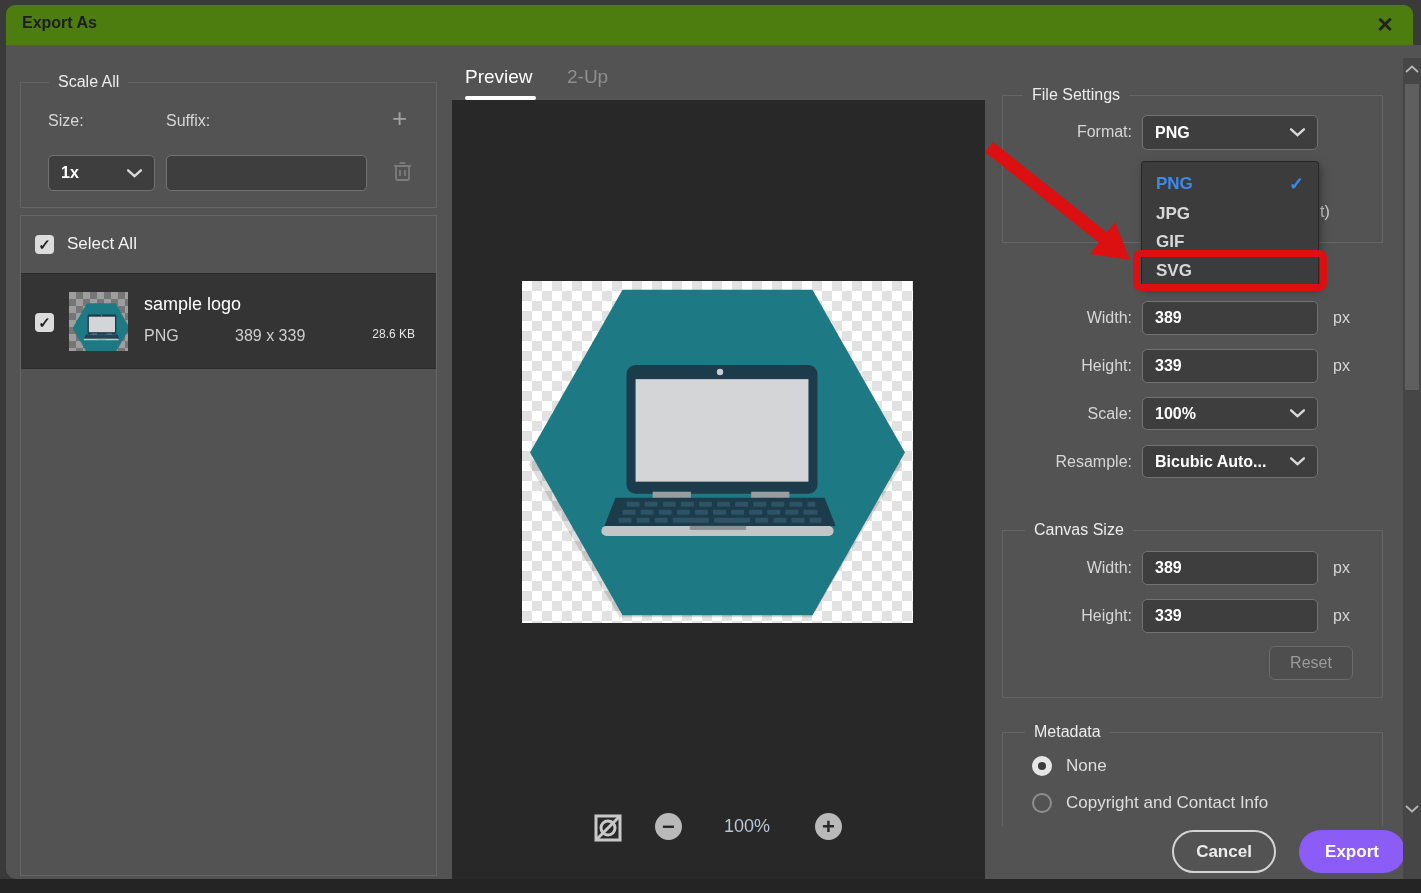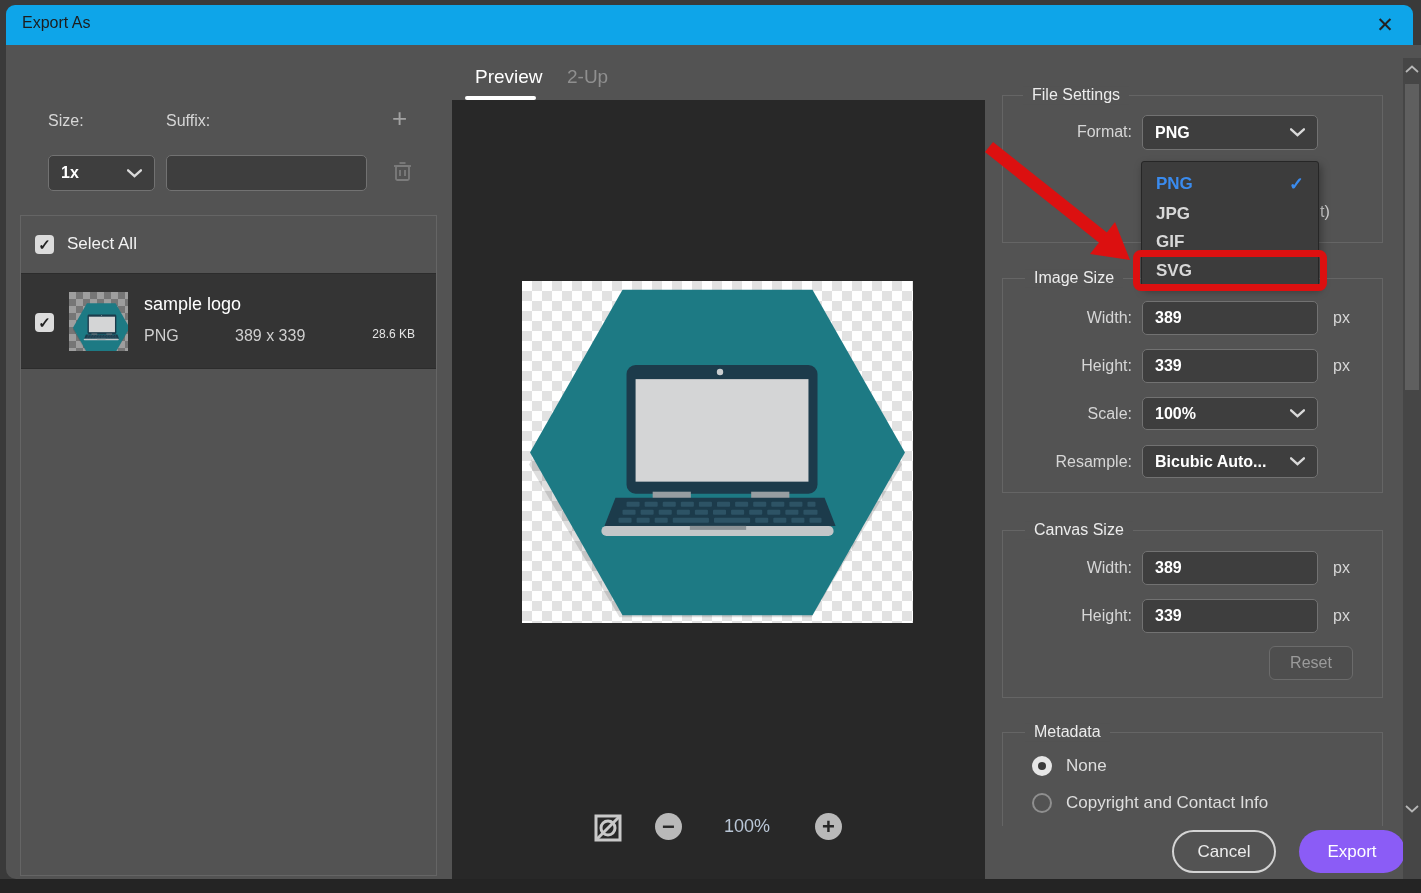--- a/index.html
+++ b/index.html
@@ -2,21 +2,21 @@
 <html><head>
 <meta charset="utf-8">
 <style>
   * { margin:0; padding:0; box-sizing:border-box; }
   html,body { width:1421px; height:893px; overflow:hidden; background:#3f3f3f;
     font-family:"Liberation Sans", sans-serif; }
   .screen { position:absolute; inset:0; width:1421px; height:893px; background:#3a3a3a; }
 
   
   .titlebar { position:absolute; left:6px; top:5px; width:1407px; height:40px;
-    background:#0ea5e9; border-radius:9px 9px 0 0; }
+    background:#4d7c0f; border-radius:9px 9px 0 0;font-weight:bold; }
   .titlebar .title { position:absolute; left:16px; top:9px; font-size:16px; color:#1d1d1d; }
   .close-btn { position:absolute; right:14px; top:6px; width:28px; height:28px;
     font-size:21px; color:#222; display:flex; align-items:center; justify-content:center; cursor:default; }
   .dialog-body { position:absolute; left:6px; top:45px; width:1415px; height:834px;
     background:#535353; border-radius:0 0 0 10px; }
   .bottom-gap { position:absolute; left:0; top:879px; width:1421px; height:14px; background:#242424; }
 
   
   .fieldset { position:absolute; border:1px solid #656565; }
   .legend { position:absolute; transform:translateY(-55%); background:#535353;
@@ -67,21 +67,21 @@
   
   .menu { position:absolute; left:1141px; top:161px; width:178px; height:126px;
     background:#3c3c3c; border:1px solid #262626; border-radius:3px; box-shadow:2px 4px 8px rgba(0,0,0,.35); }
   .menu-item { position:absolute; left:0; width:100%; height:30px; display:flex; align-items:center;
     padding:0 14px; font-size:17px; font-weight:bold; color:#d8d8d8; }
   .menu-item.selected { color:#3a8bee; }
   .menu-check { margin-left:auto; color:#3a8bee; font-size:18px; font-weight:bold; }
 
   
   .btn { position:absolute; height:43px; border-radius:22px; display:flex; align-items:center;
-    justify-content:center; font-size:17px; font-weight:normal; cursor:default; }
+    justify-content:center; font-size:17px; font-weight:bold; cursor:default; }
   .btn.cancel { left:1172px; top:830px; width:104px; border:2px solid #d4d4d4; color:#ececec; background:transparent; }
   .btn.export { left:1299px; top:830px; width:106px; border:none; color:#ffffff; background:#8b5cf6; }
 
   
   .scroll-track { position:absolute; left:1403px; top:58px; width:18px; height:821px; background:#464646; }
   .scroll-thumb { position:absolute; left:2px; top:26px; width:14px; height:306px; background:#5f5f5f; }
   .scroll-chev { position:absolute; left:2px; width:14px; height:10px; }
 
   
   .annot-svg { position:absolute; inset:0; width:1421px; height:893px; pointer-events:none; }
@@ -144,20 +144,23 @@
 
 <div class="screen">
 
   <div class="titlebar">
     <span class="title">Export As</span>
     <div class="close-btn">✕</div>
   </div>
 
   <div class="dialog-body">
 
+    <div class="fieldset" style="left:14px;top:37px;width:417px;height:126px;">
+      <span class="legend" style="left:28px;top:0;">Scale All</span>
+    </div>
     <div class="lbl" style="left:42px;top:67px;">Size:</div>
     <div class="lbl" style="left:160px;top:67px;">Suffix:</div>
     <div class="field select" style="left:42px;top:110px;width:107px;height:36px;">
       <span>1x</span>
       <svg class="chev" viewBox="0 0 14 8">
           <path d="M1 1l6 5.5L13 1" stroke="#d9d9d9" stroke-width="2.2" fill="none" stroke-linecap="round"></path>
         </svg>
     </div>
     <input class="field" style="left: 160px; top: 110px; width: 201px; height: 36px;" value="">
     <div class="plus-icon" style="left:386px;top:58px;">+</div>
@@ -186,21 +189,21 @@
               <use href="#hexlogo"></use>
             </svg>
         </div>
         <div style="position:absolute;left:123px;top:20px;font-size:18px;color:#ffffff;">sample logo</div>
         <div style="position:absolute;left:123px;top:53px;font-size:16px;color:#cfcfcf;">PNG</div>
         <div style="position:absolute;left:214px;top:53px;font-size:16px;color:#cfcfcf;">389 x 339</div>
         <div style="position:absolute;right:21px;top:53px;font-size:12px;color:#e5e5e5;">28.6 KB</div>
       </div>
     </div>
 
-    <div class="tab active" style="left:459px;top:21px;margin-left:10px;">Preview</div>
+    <div class="tab active" style="left:459px;top:21px;">Preview</div>
     <div class="tab inactive" style="left:561px;top:21px;">2-Up</div>
     <div class="tab-underline" style="left:459px;top:51px;width:71px;"></div>
   </div>
 
   <div class="preview-pane">
     <div class="checker" style="position:absolute;left:70px;top:181px;width:391px;height:342px;background-size:20px 20px;">
       <svg width="391" height="342" viewBox="0 0 389 339">
           <use href="#hexlogo"></use>
         </svg>
     </div>
@@ -223,23 +226,20 @@
   </div>
   <div class="lbl r" style="left:1012px;top:123px;width:120px;">Format:</div>
   <div class="field select" style="left:1142px;top:115px;width:176px;height:35px;">
     <span>PNG</span>
     <svg class="chev" viewBox="0 0 14 8">
         <path d="M1 1l6 5.5L13 1" stroke="#d9d9d9" stroke-width="2.2" fill="none" stroke-linecap="round"></path>
       </svg>
   </div>
   <div class="lbl" style="left:1320px;top:203px;color:#cfcfcf;">t)</div>
 
-  <div class="fieldset" style="left:1002px;top:278px;width:381px;height:215px;">
-    <span class="legend" style="left:22px;top:0;">Image Size</span>
-  </div>
   <div class="lbl r" style="left:1012px;top:309px;width:120px;">Width:</div>
   <input class="field" style="left: 1142px; top: 301px; width: 176px; height: 33px;" value="389">
   <div class="px-unit" style="left:1333px;top:309px;">px</div>
   <div class="lbl r" style="left:1012px;top:357px;width:120px;">Height:</div>
   <input class="field" style="left: 1142px; top: 349px; width: 176px; height: 33px;" value="339">
   <div class="px-unit" style="left:1333px;top:357px;">px</div>
   <div class="lbl r" style="left:1012px;top:405px;width:120px;">Scale:</div>
   <div class="field select" style="left:1142px;top:397px;width:176px;height:33px;">
     <span>100%</span>
     <svg class="chev" viewBox="0 0 14 8">

